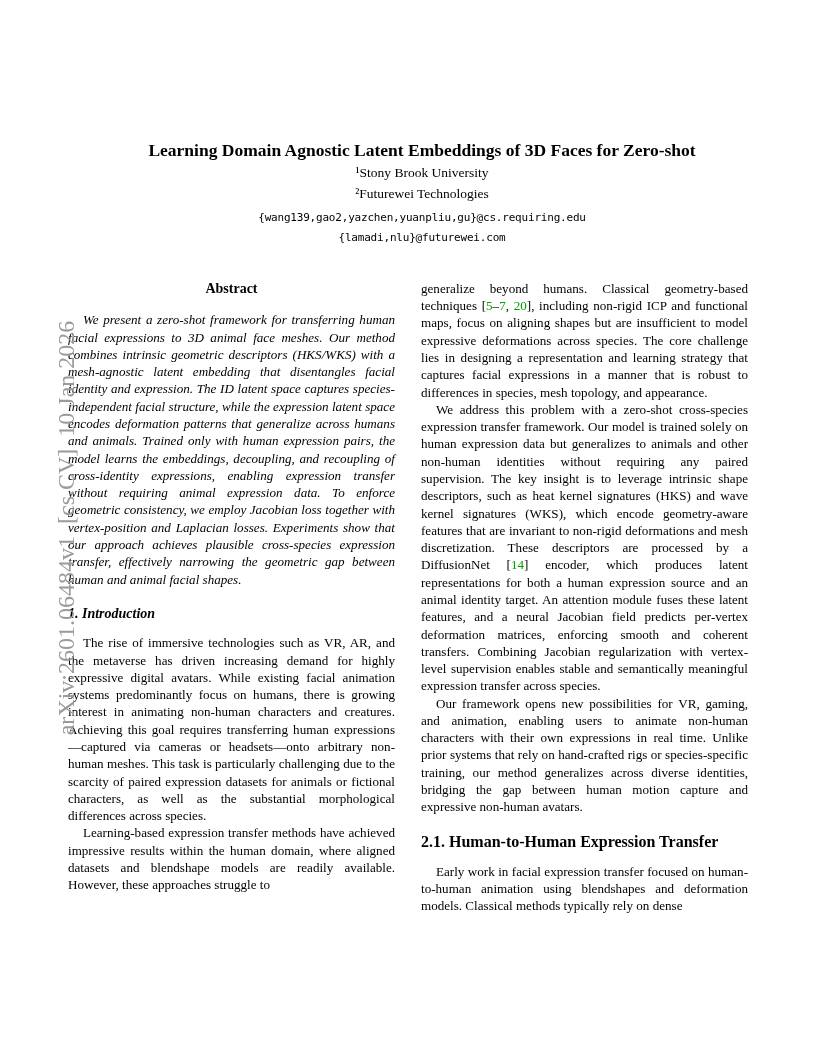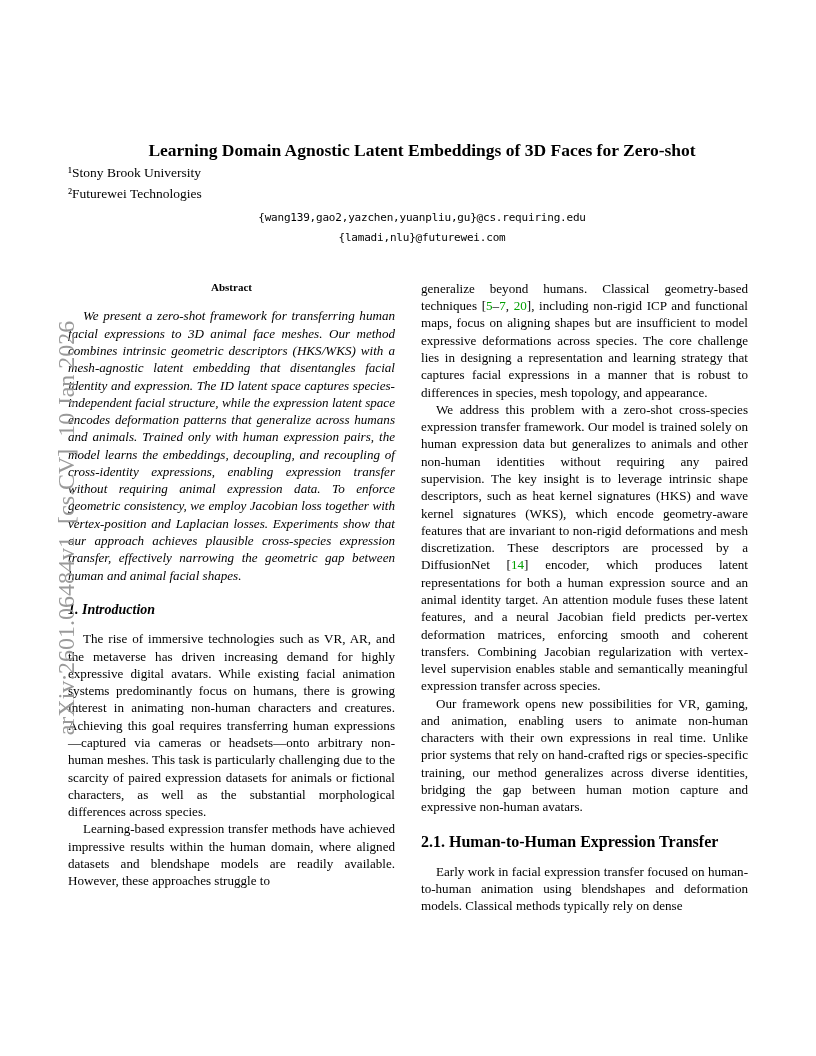--- a/index.html
+++ b/index.html
@@ -32,41 +32,41 @@
     line-height: 1.45;
     margin: 0;
   }
   .authors {
     text-align: center;
     font-size: 13.5px;
     margin-top: 28px;
     line-height: 1.4;
   }
   .affil {
-    text-align: left;
+    text-align: center;
     font-size: 13.5px;
     line-height: 1.5;
   }
   .email {
     text-align: center;
     font-family: "DejaVu Sans Mono", monospace;
     font-size: 11px;
     margin-top: 7px;
     letter-spacing: -0.2px;
   }
   .columns {
     display: flex;
     gap: 26px;
     margin-top: 36px;
   }
   .col { width: 327px; }
   .abstract-heading {
     text-align: center;
     font-weight: bold;
-    font-size: 11px;
+    font-size: 14px;
     margin: 0 0 13px 0;
   }
   .body-text {
     font-size: 13.1px;
     line-height: 1.32;
     text-align: justify;
   }
   .abstract-text { font-style: italic; }
   p.para { margin: 0; text-indent: 15px; }
   p.noindent { text-indent: 0; }

